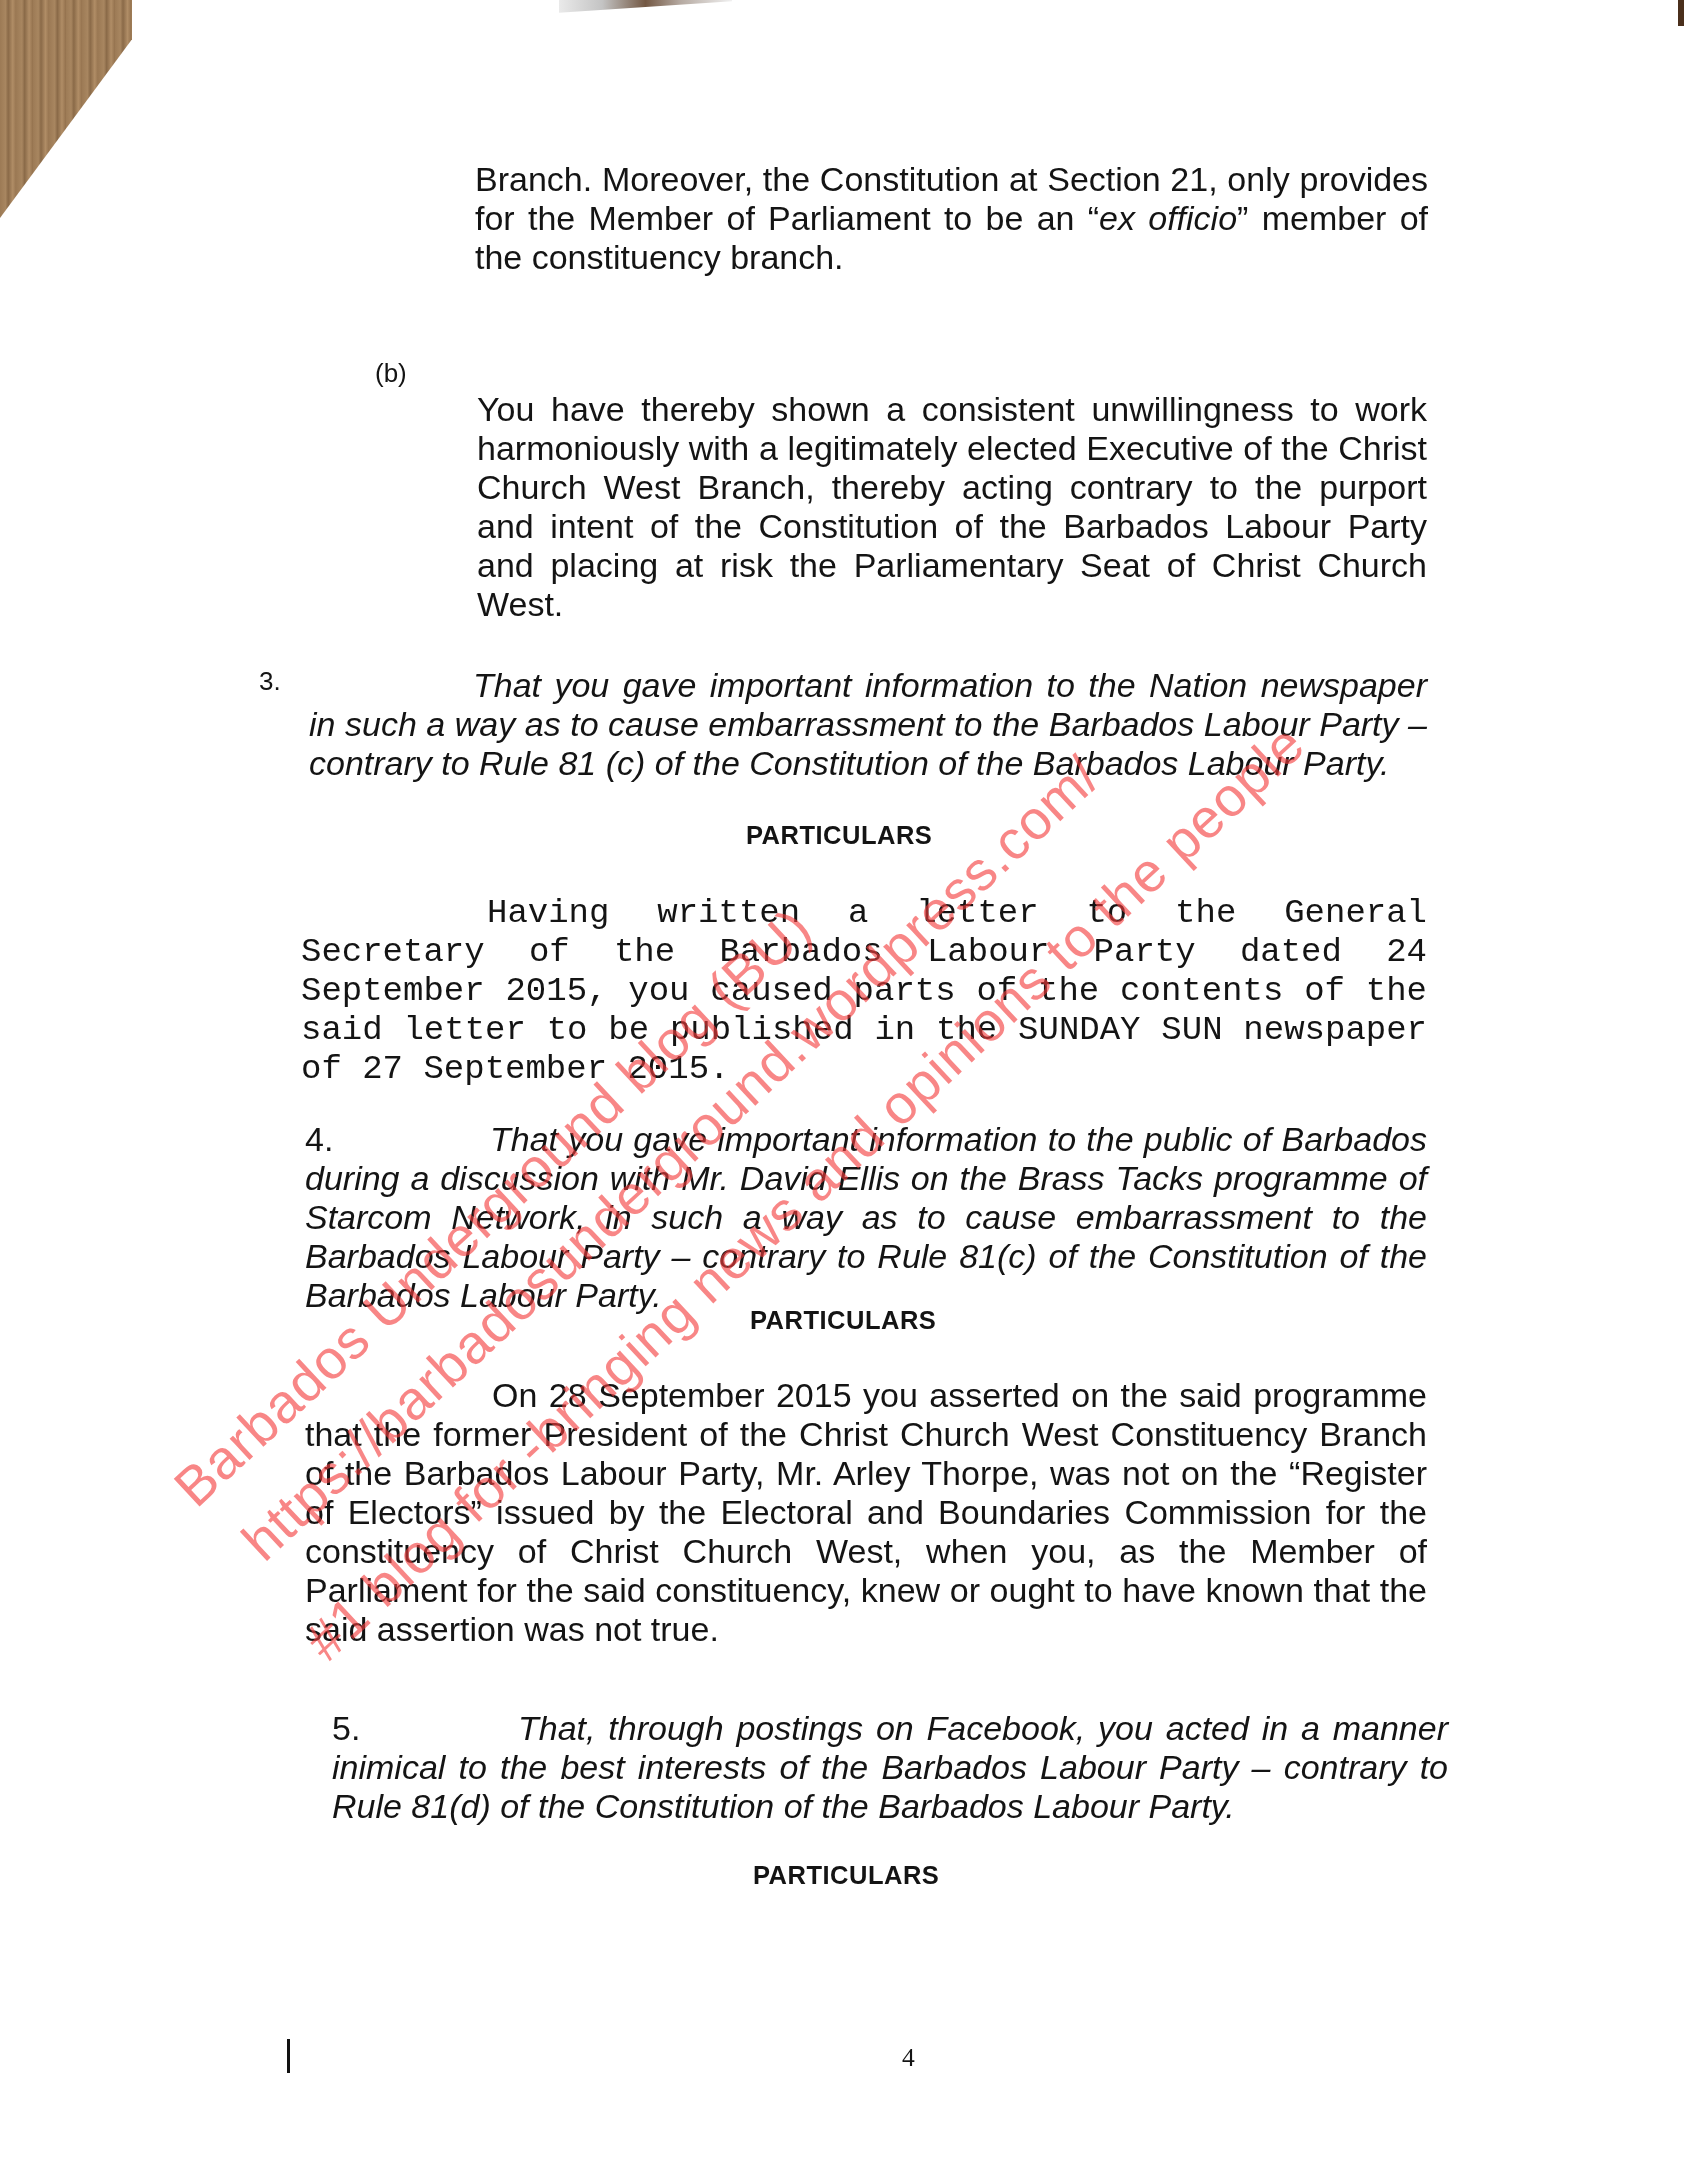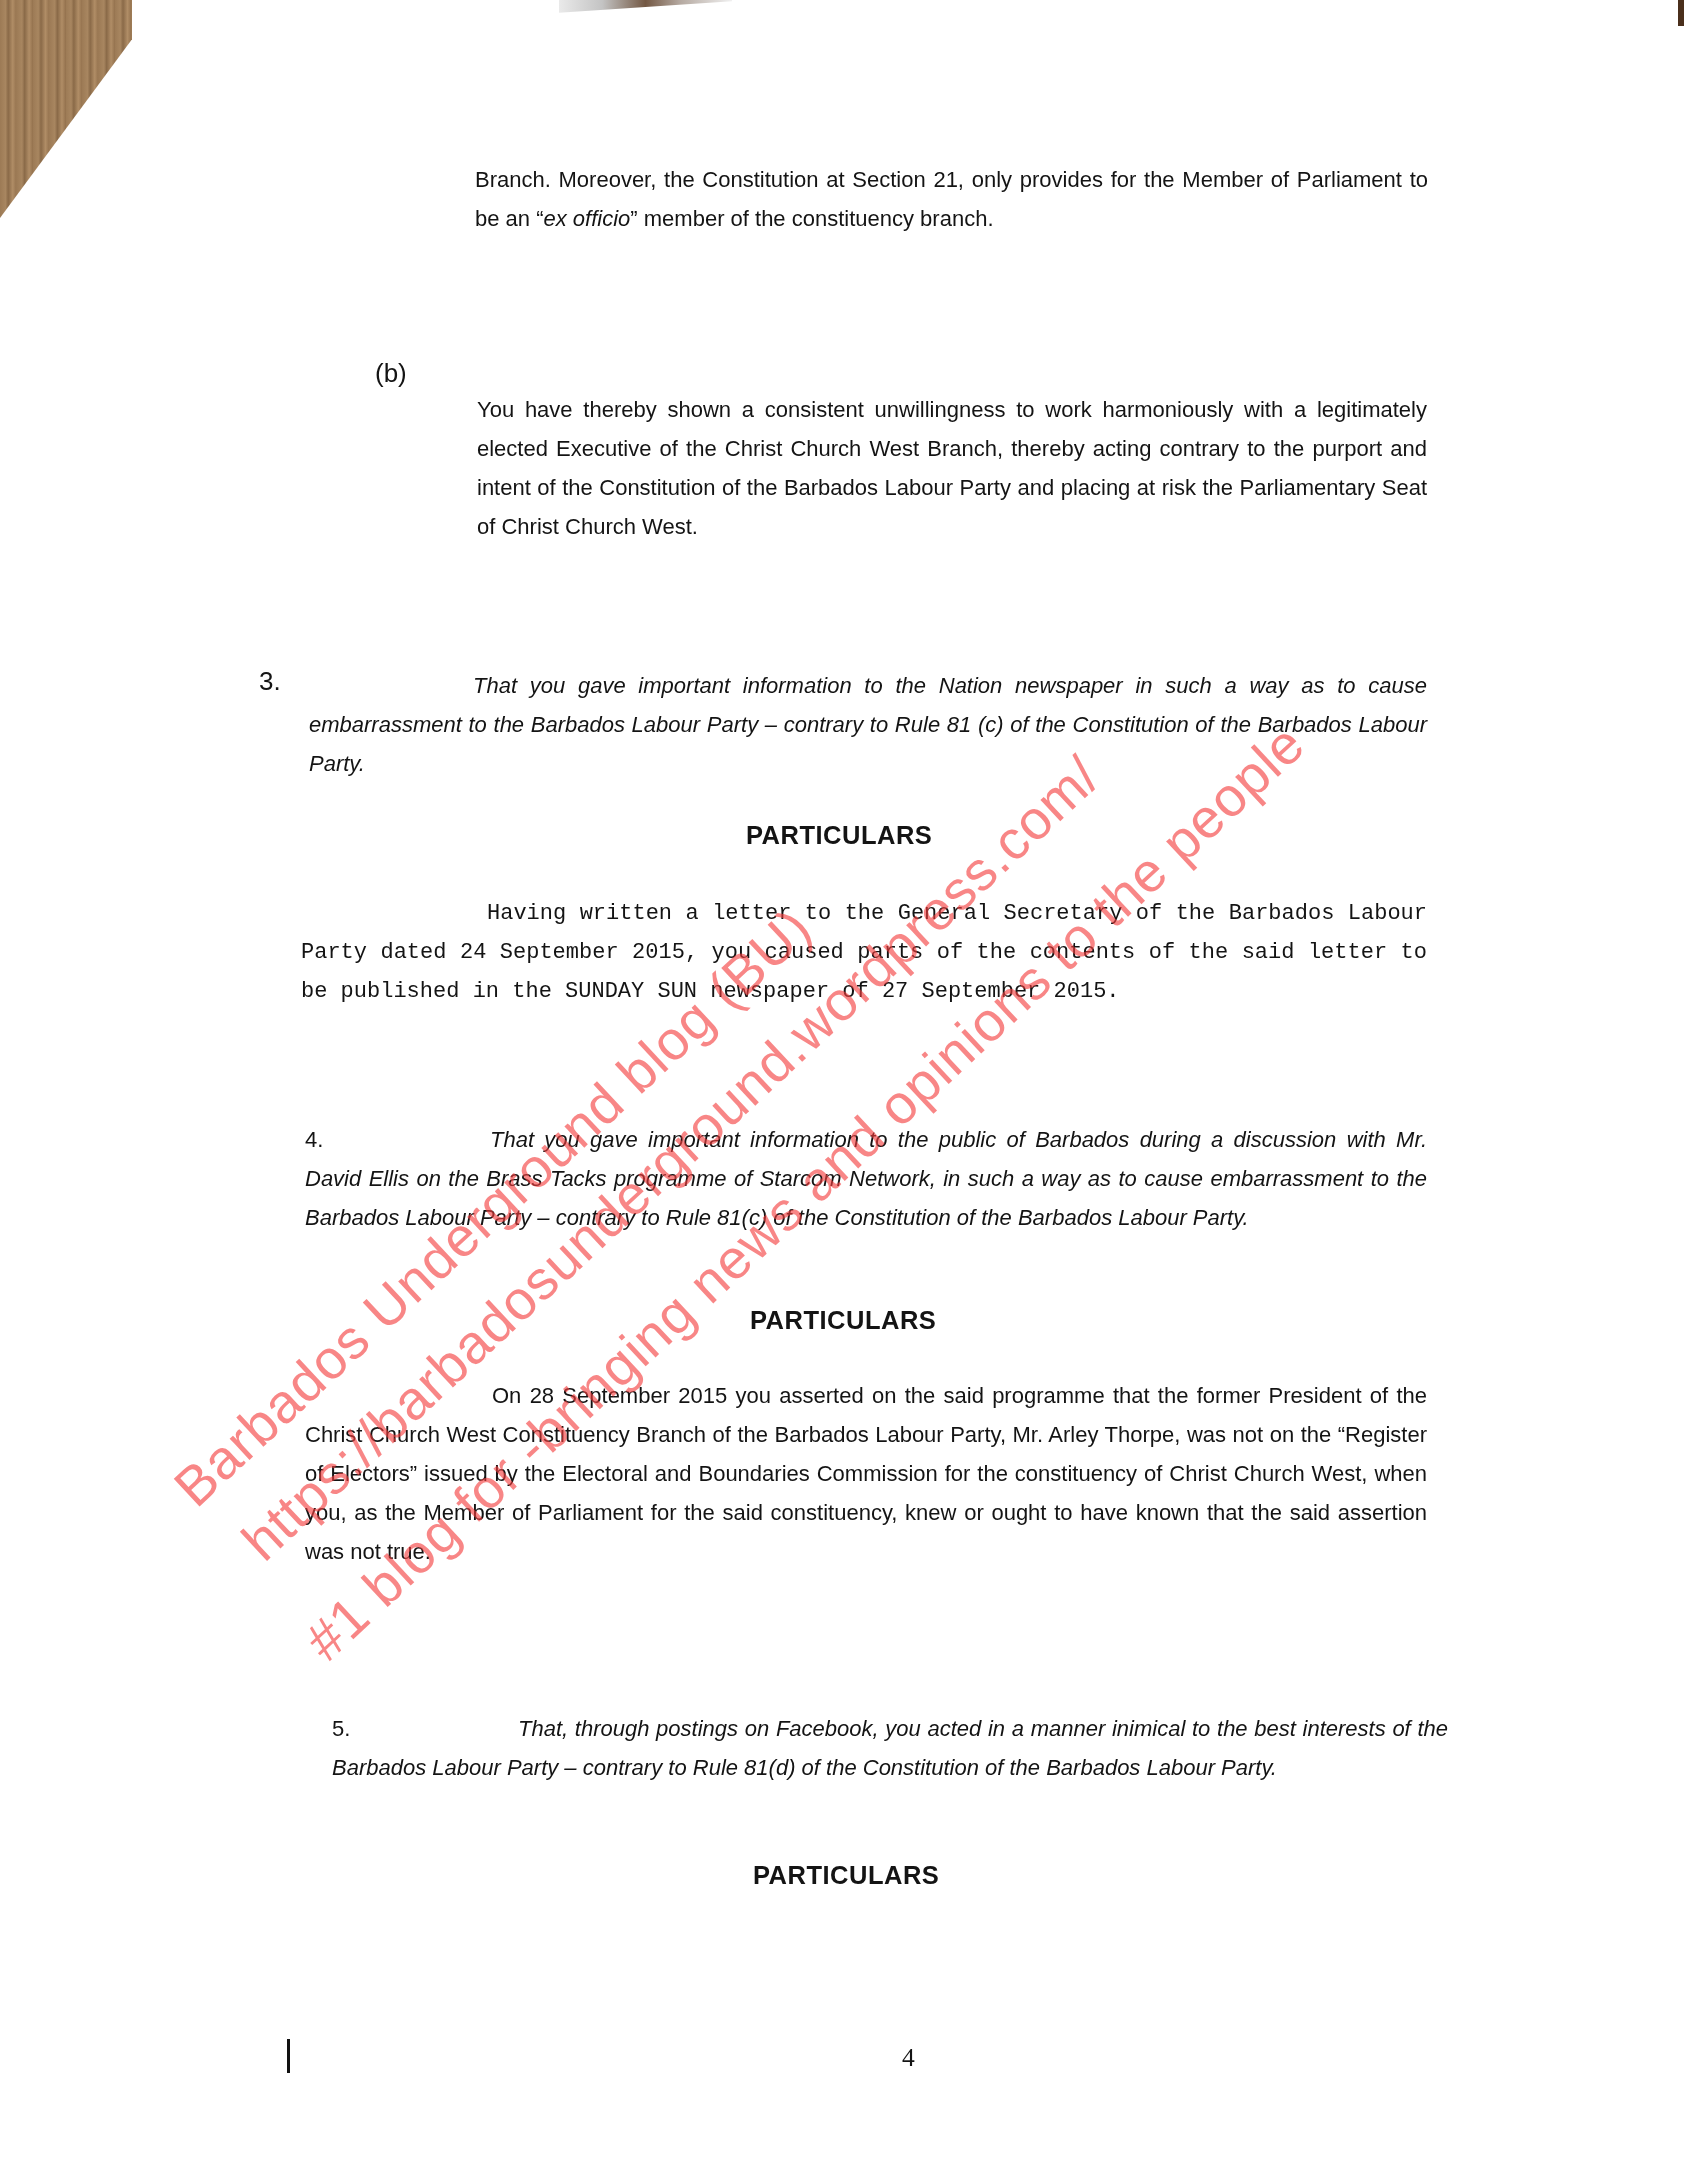--- a/index.html
+++ b/index.html
@@ -16,21 +16,21 @@
     }
     .top-strip {
       position: absolute; left: 559px; top: 0; width: 173px; height: 12.7px;
       background: linear-gradient(90deg, #e6e6e6 0%, #b9b9b9 25%, #5a3a22 50%, #a89a90 70%, #eeeeee 100%);
       clip-path: polygon(0 0, 100% 0, 100% 10%, 0 100%);
       opacity: .85;
     }
     .top-right-edge {
       position: absolute; right: 0; top: 0; width: 7.3px; height: 25.5px; background: #4a2f1c;
     }
-    .para { position: absolute; font-size: 22px; line-height: 39px; text-align: justify; }
+    .para { position: absolute; font-size: 34px; line-height: 39px; text-align: justify; }
     .para.italic { font-style: italic; }
     .heading {
       position: absolute; font-size: 25.5px; font-weight: bold; letter-spacing: 0.5px;
     }
     .label { position: absolute; font-size: 26px; }
     .page-num { position: absolute; left: 902px; top: 2043px; font-size: 25.5px; font-family: "Liberation Serif", serif; }
     .margin-bar { position: absolute; left: 287px; top: 2039px; width: 2.7px; height: 34px; background: #111; }
     .watermark {
       position: absolute; color: rgba(244, 60, 60, 0.62);
       font-family: "Liberation Sans", sans-serif; font-size: 55px; white-space: nowrap;

